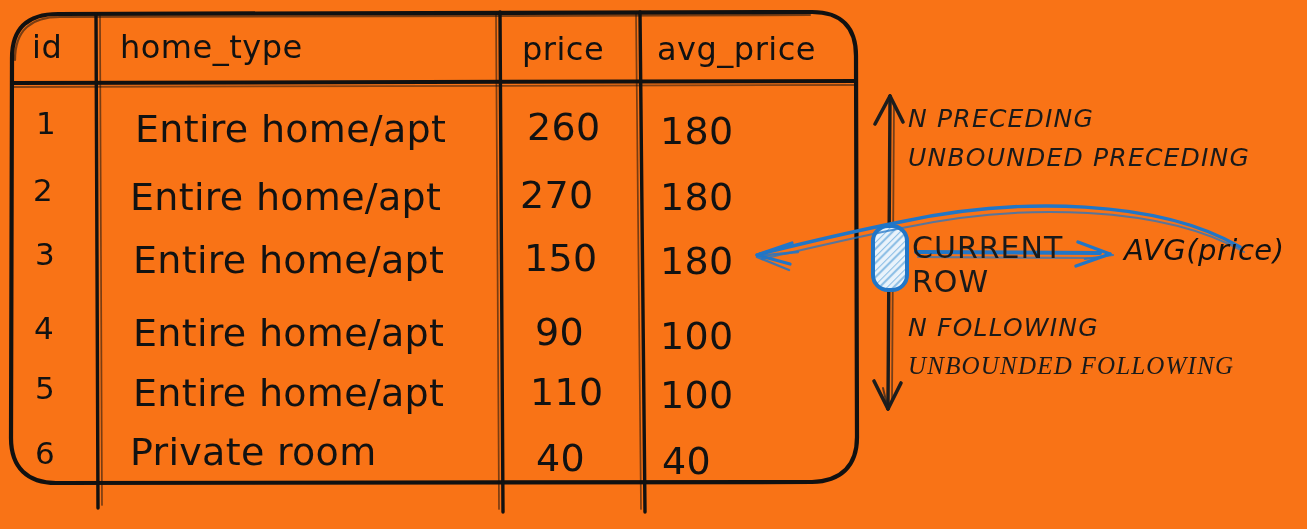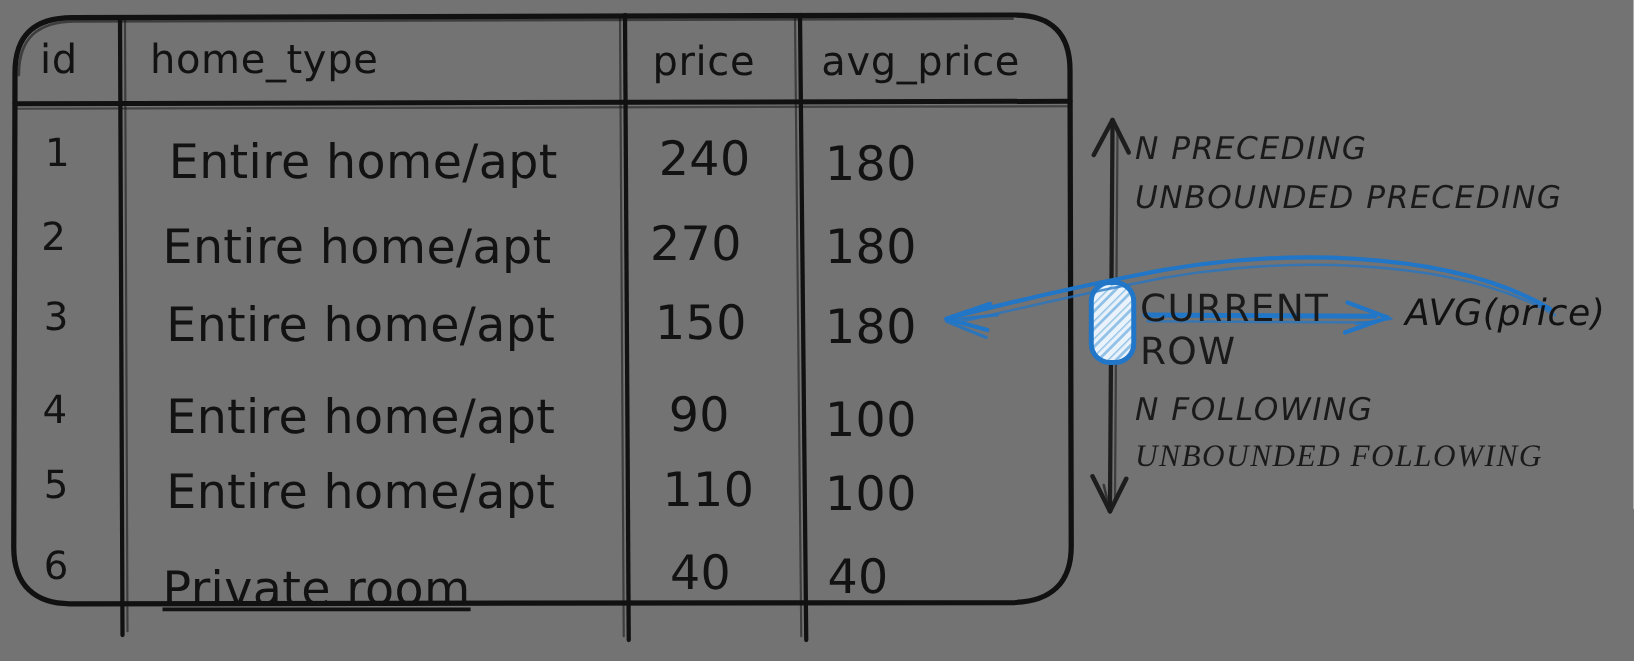--- a/index.html
+++ b/index.html
@@ -4,21 +4,21 @@
 <style>
   html, body {
     margin: 0;
     padding: 0;
     background: #ffffff;
   }
   #stage {
     position: relative;
     width: 1307px;
     height: 529px;
-    background: #737373;
+    background: #f97316;
     overflow: hidden;
     font-family: "DejaVu Sans", sans-serif;
   }
   .hand-text {
     font-family: "DejaVu Sans", sans-serif;
     color: #111111;
     white-space: nowrap;
     -webkit-font-smoothing: antialiased;
   }
 
@@ -160,21 +160,21 @@
   </svg>
 
   <div class="hdr hand-text" style="left:32px; top:28px;">id</div>
   <div class="hdr hand-text" style="left:120px; top:28px;">home_type</div>
   <div class="hdr hand-text" style="left:657px; top:30px;">avg_price</div>
   <div class="hdr hand-text" style="left:522px; top:30px;">price</div>
 
   <div>
     <div class="cell cell-num hand-text" style="left:36px; top:105px;">1</div>
     <div class="cell hand-text" style="left:135px; top:107px;">Entire home/apt</div>
-    <div class="cell hand-text" style="left:527px; top:105px;">240</div>
+    <div class="cell hand-text" style="left:527px; top:105px;">260</div>
     <div class="cell hand-text" style="left:660px; top:109px;">180</div>
   </div>
 
   <div>
     <div class="cell cell-num hand-text" style="left:33px; top:172px;">2</div>
     <div class="cell hand-text" style="left:130px; top:175px;">Entire home/apt</div>
     <div class="cell hand-text" style="left:520px; top:173px;">270</div>
     <div class="cell hand-text" style="left:660px; top:175px;">180</div>
   </div>
 
@@ -194,21 +194,21 @@
 
   <div>
     <div class="cell cell-num hand-text" style="left:35px; top:370px;">5</div>
     <div class="cell hand-text" style="left:133px; top:371px;">Entire home/apt</div>
     <div class="cell hand-text" style="left:530px; top:370px;">110</div>
     <div class="cell hand-text" style="left:660px; top:373px;">100</div>
   </div>
 
   <div>
     <div class="cell cell-num hand-text" style="left:35px; top:435px;">6</div>
-    <div class="cell hand-text" style="left:130px; top:449px;text-decoration:underline;">Private room</div>
+    <div class="cell hand-text" style="left:130px; top:430px;">Private room</div>
     <div class="cell hand-text" style="left:536px; top:436px;">40</div>
     <div class="cell hand-text" style="left:662px; top:439px;">40</div>
   </div>
 
   <div class="anno hand-text" style="left:908px; top:104px;">N PRECEDING</div>
   <div class="anno hand-text" style="left:908px; top:143px;">UNBOUNDED PRECEDING</div>
 
   <div class="anno-small hand-text" style="left:912px; top:230px;">CURRENT</div>
   <div class="anno-small hand-text" style="left:912px; top:264px;">ROW</div>
 

